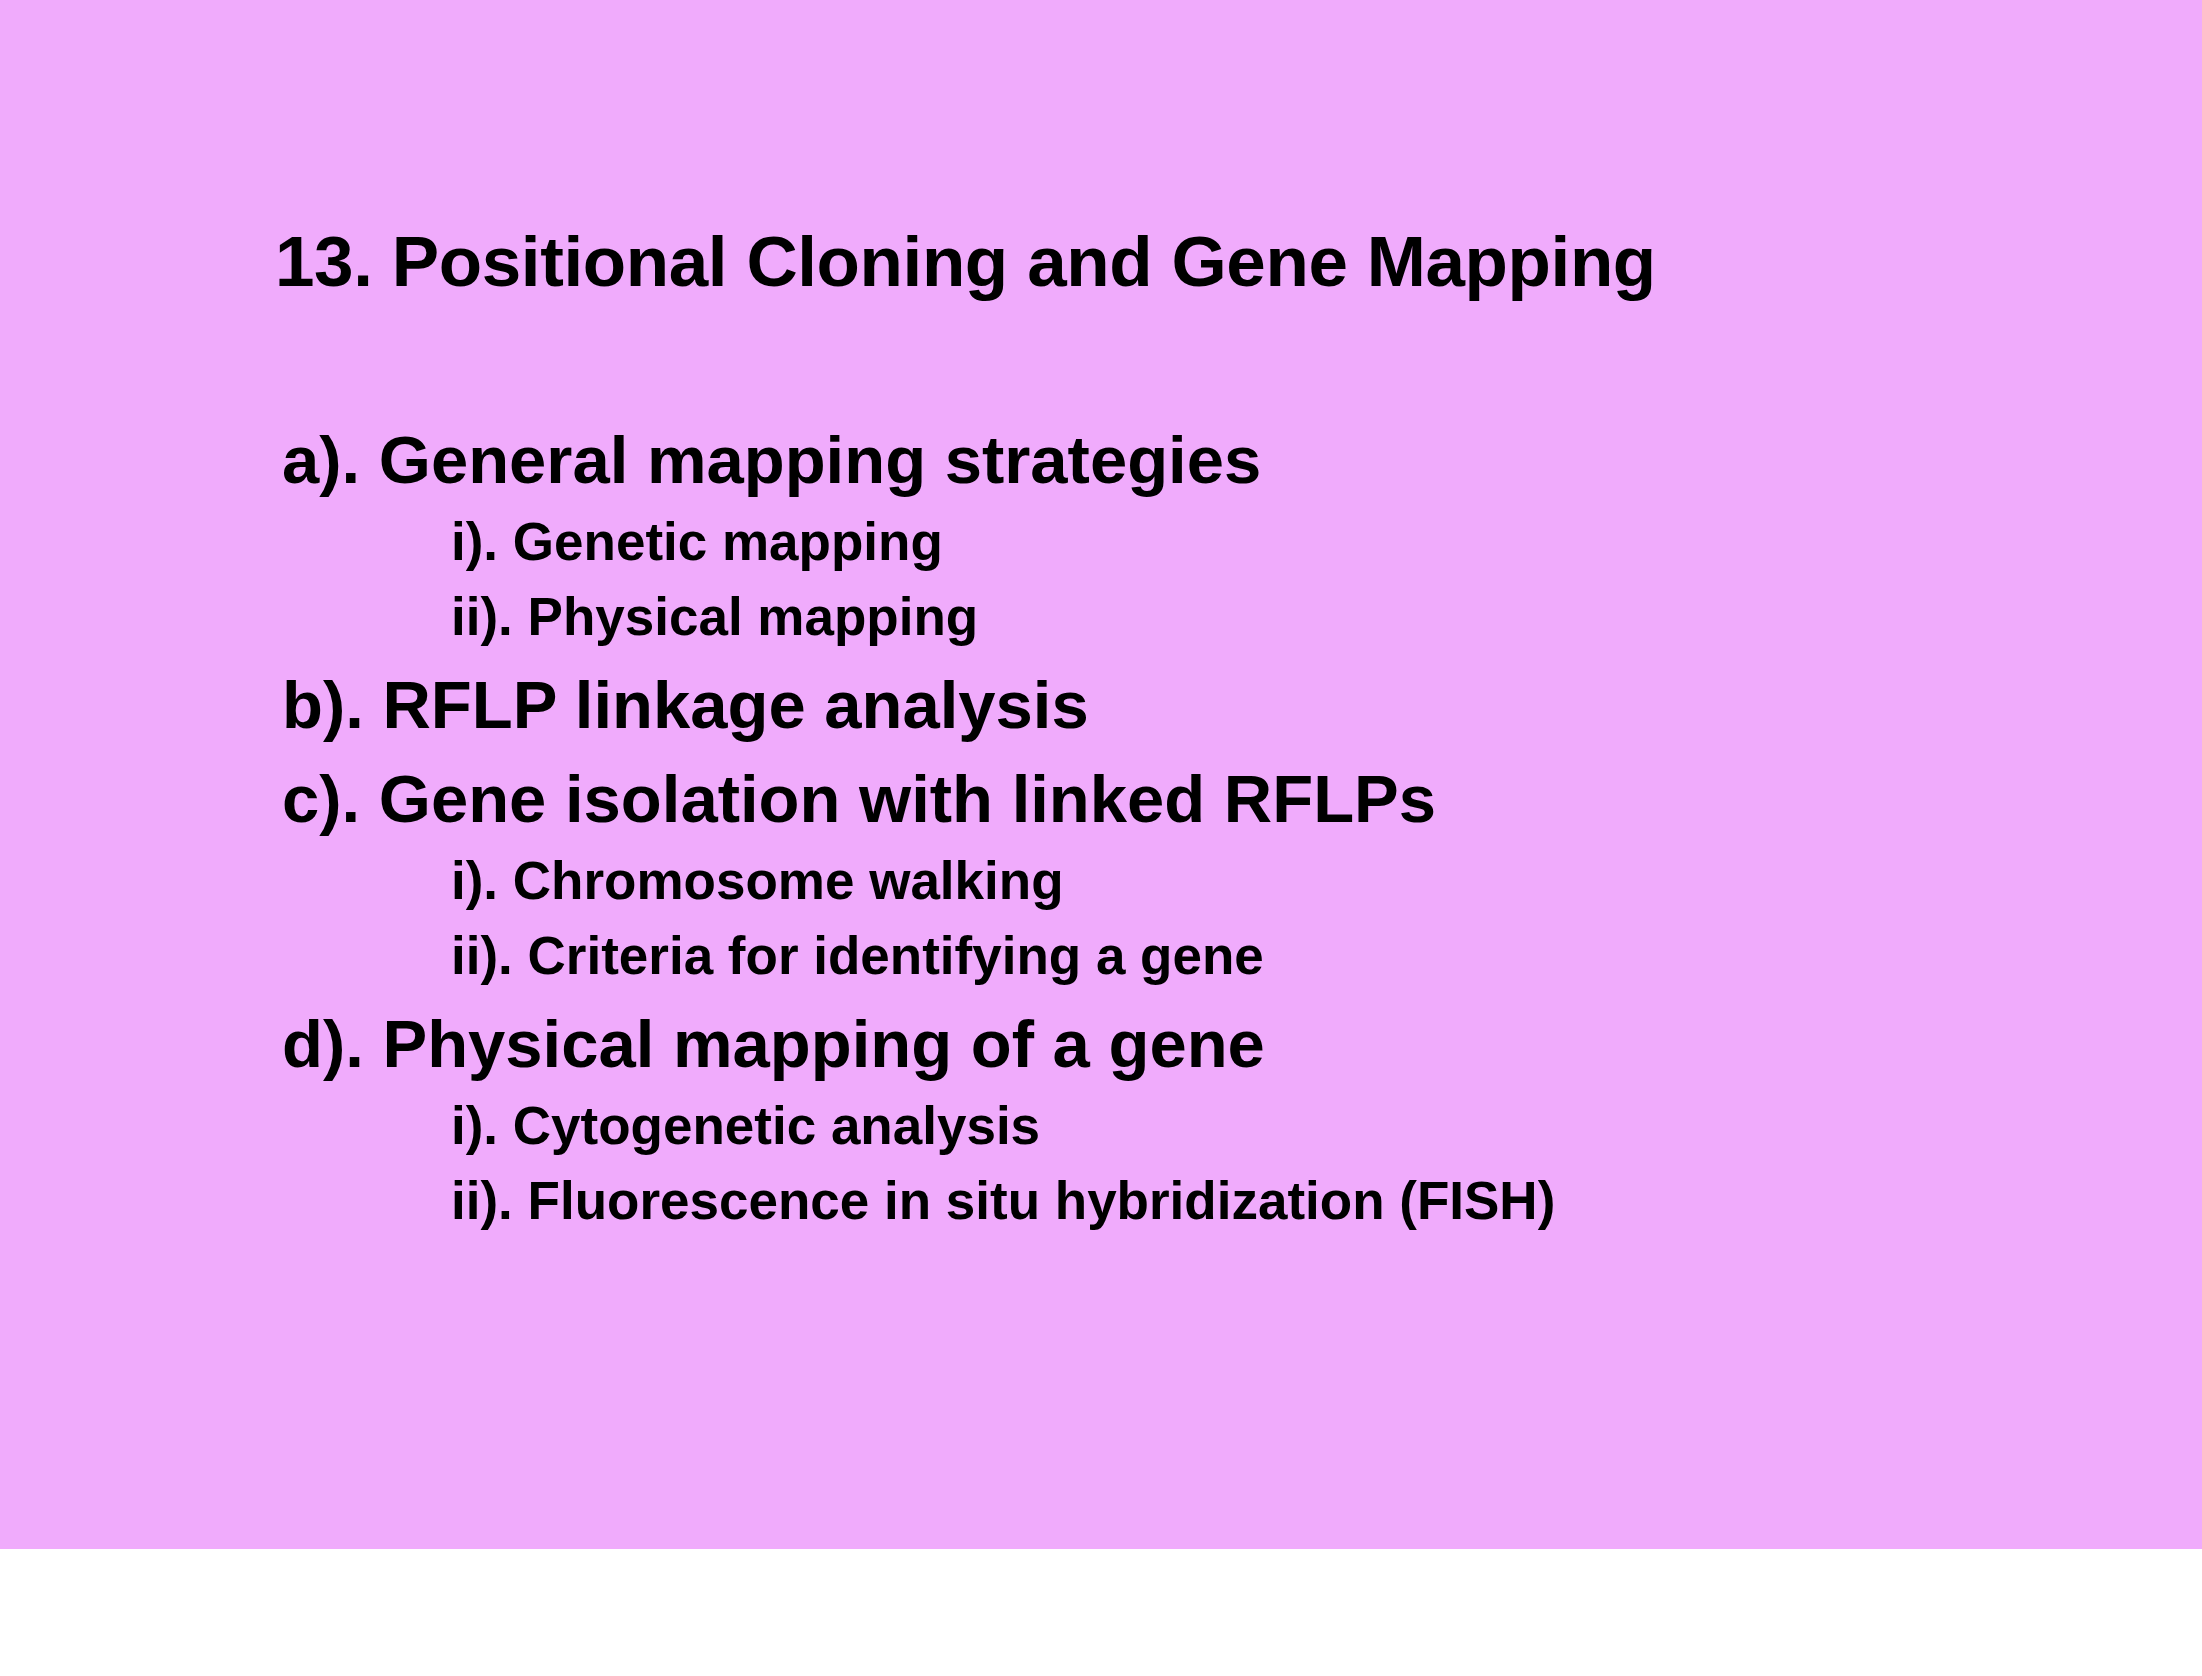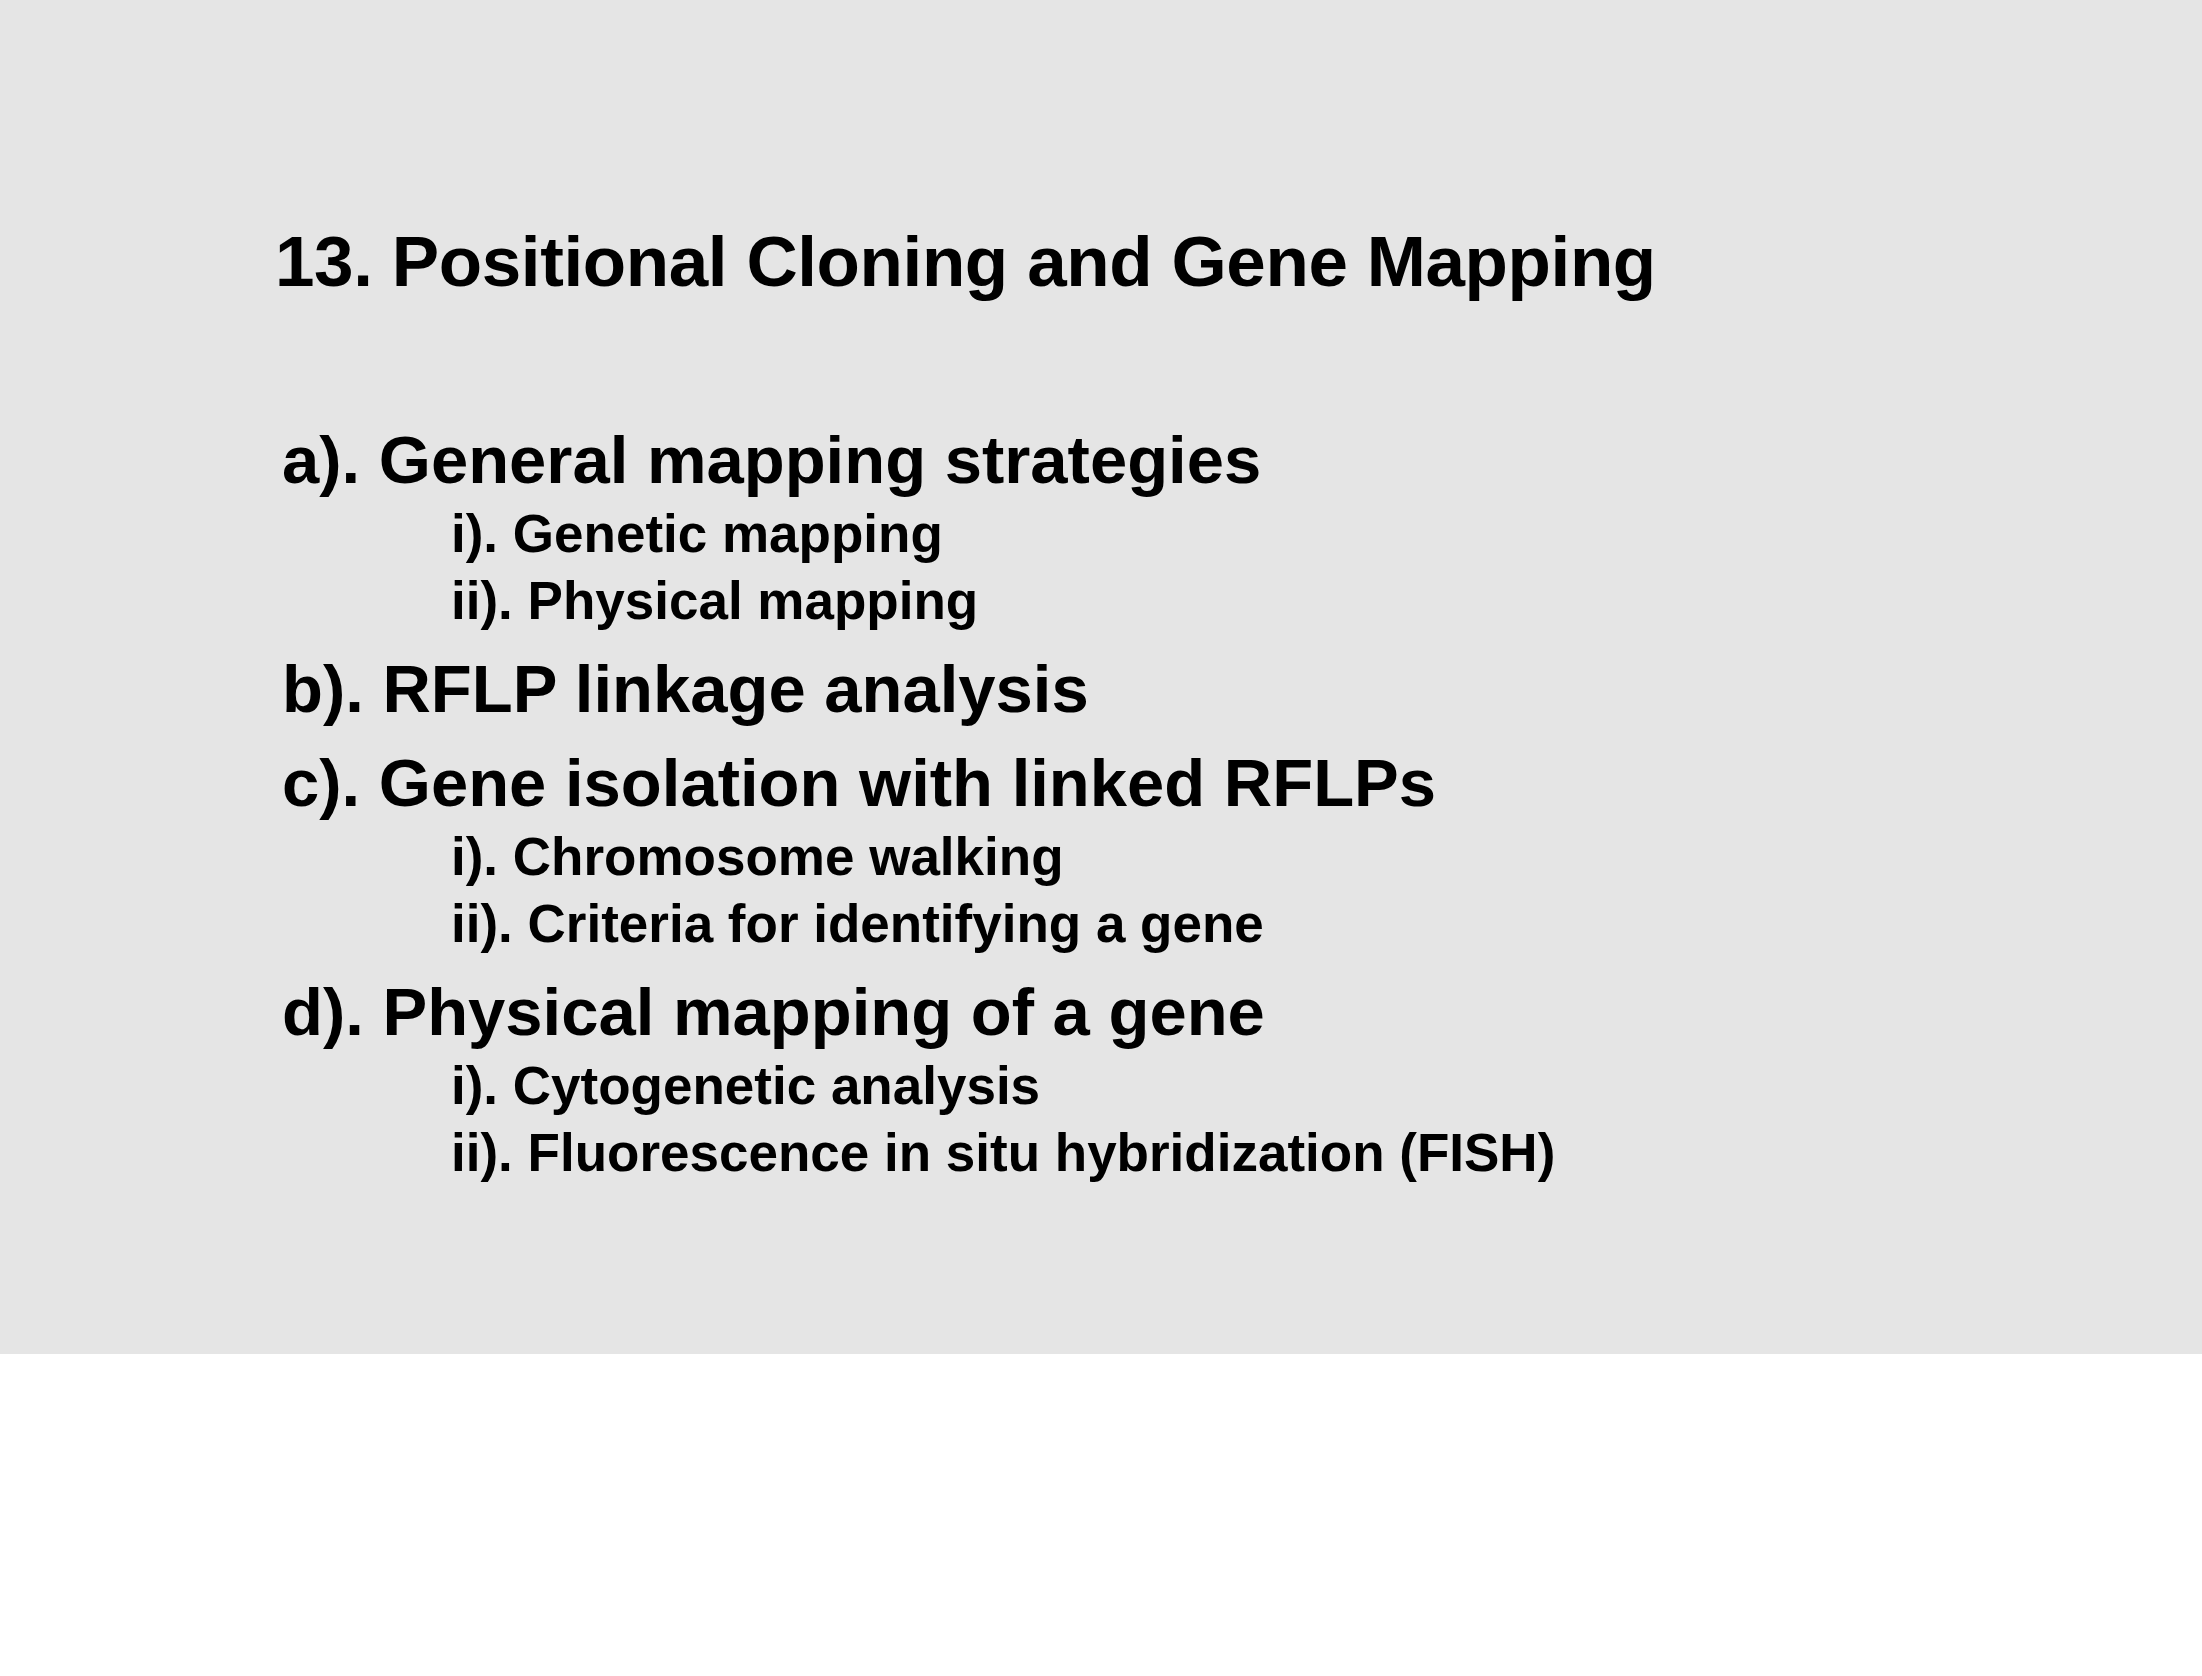--- a/index.html
+++ b/index.html
@@ -10,22 +10,22 @@
   body {
     width: 2203px;
     height: 1677px;
     font-family: "Liberation Sans", sans-serif;
     color: #000000;
     overflow: hidden;
   }
   .slide {
     position: relative;
     width: 2203px;
-    height: 1354px;
-    background: #e5e5e5;
+    height: 1549px;
+    background: #f0abfc;
     box-sizing: border-box;
   }
   .slide-title {
     position: absolute;
     left: 275px;
     top: 225px;
     font-size: 71px;
     font-weight: bold;
     letter-spacing: -0.4px;
     white-space: nowrap;
@@ -43,21 +43,21 @@
     line-height: 1.0;
   }
   .level-1 {
     font-size: 67px;
     margin-left: 0px;
     margin-top: 27.5px;
   }
   .level-2 {
     font-size: 53px;
     margin-left: 169px;
-    margin-top: 14px;
+    margin-top: 22px;
   }
   .outline-item:first-child {
     margin-top: 0;
   }
 </style>
 </head>
 <body>
 
 <div class="slide">
 

